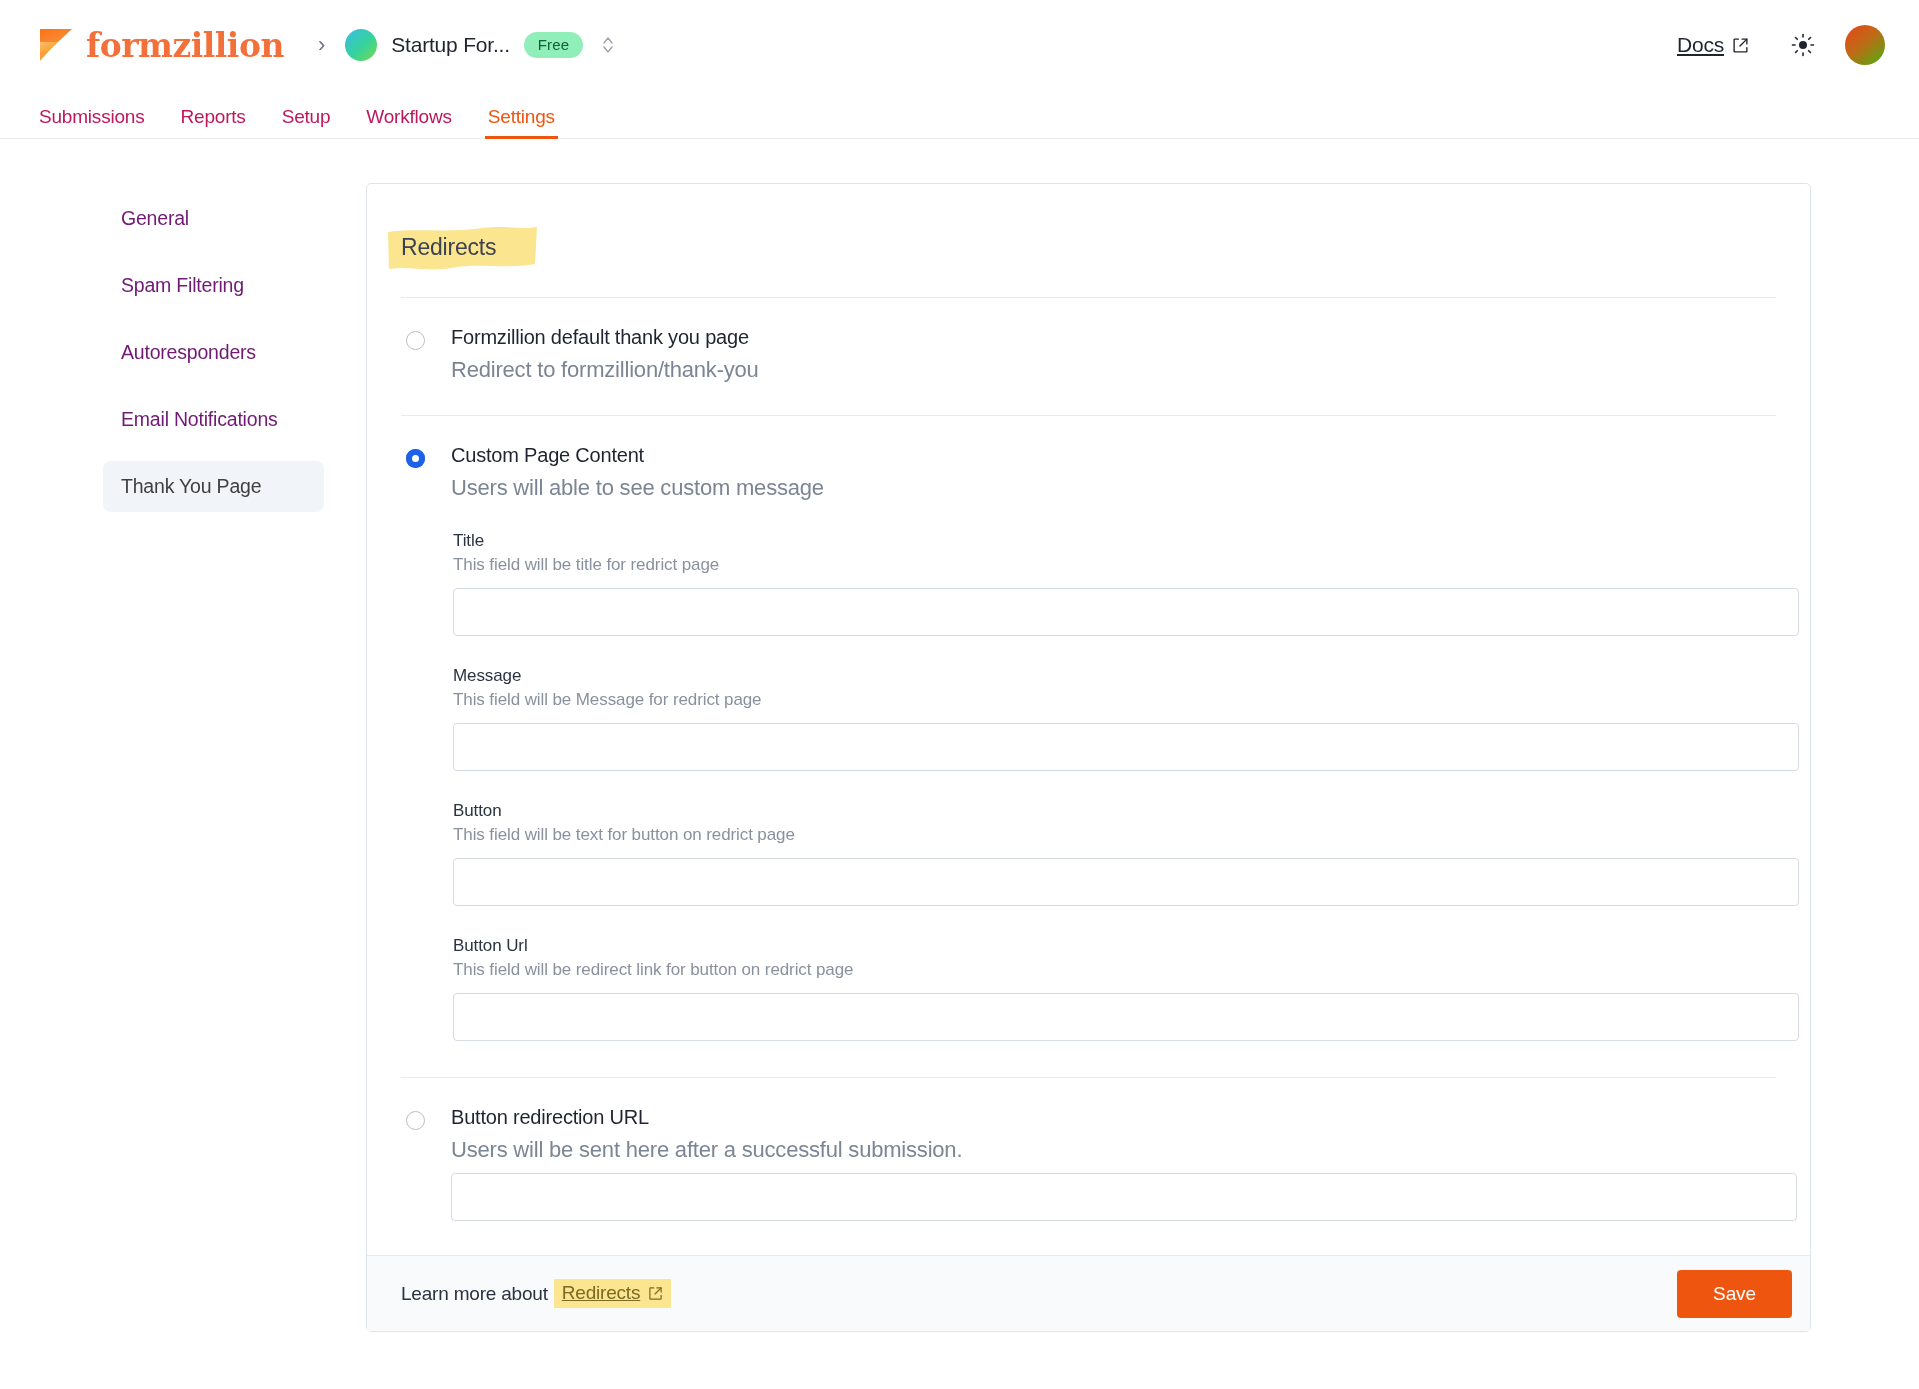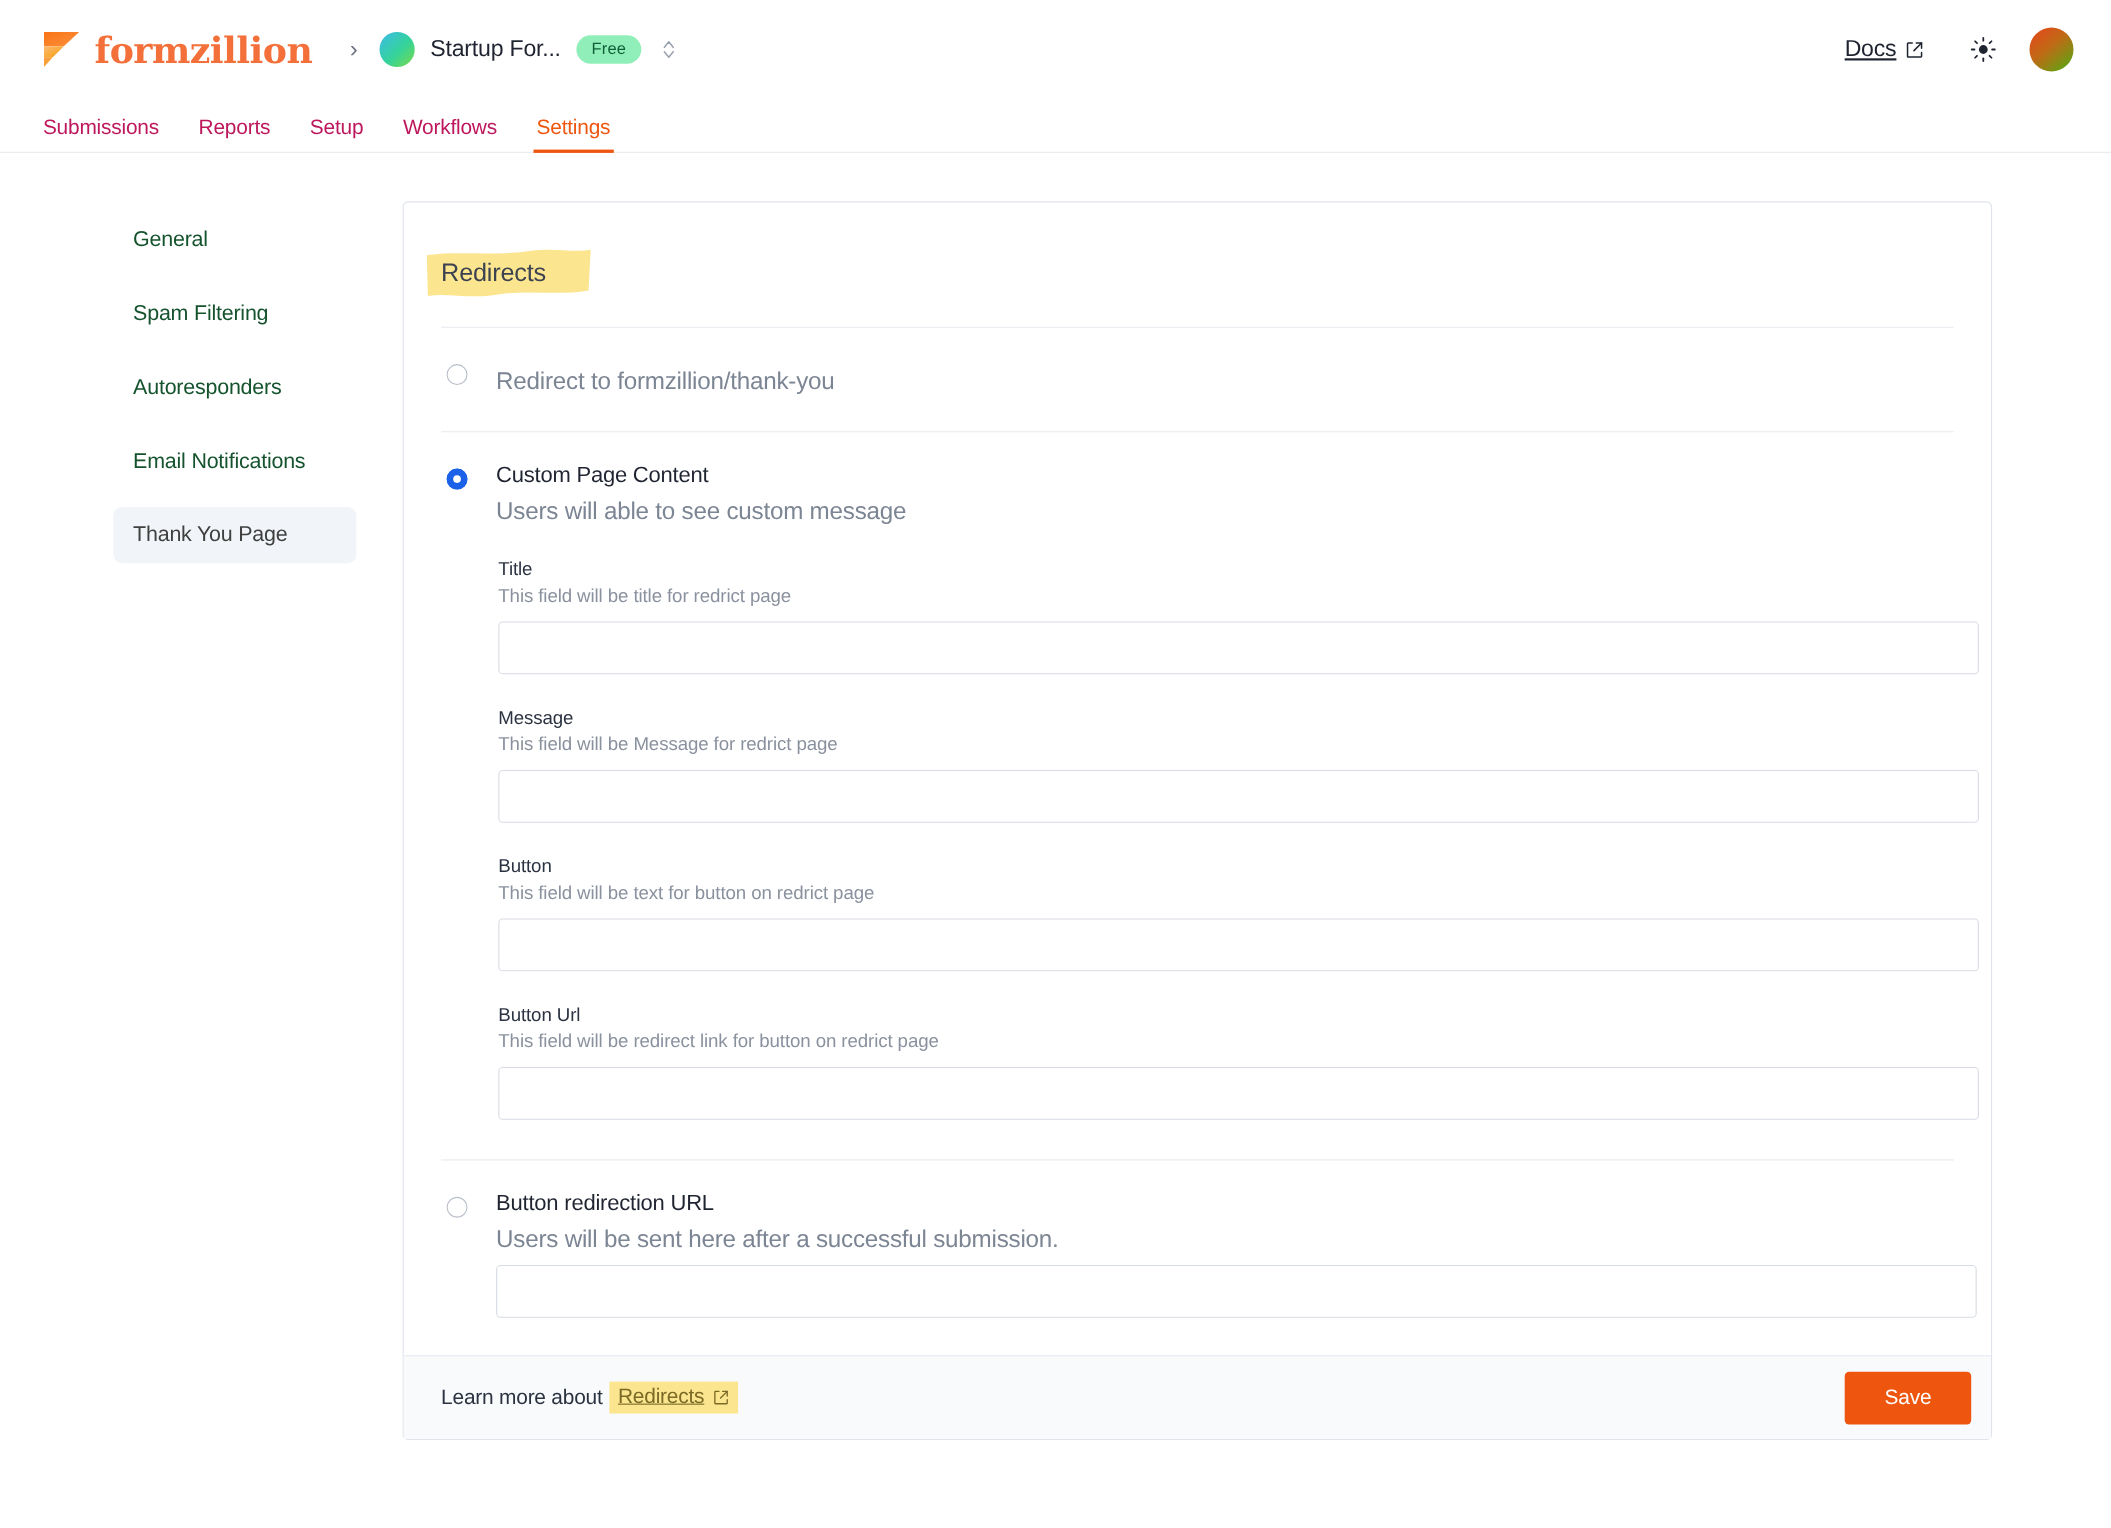--- a/index.html
+++ b/index.html
@@ -84,21 +84,21 @@
   .tab.active { color: #EE560F; }
   .tab.active::after {
     content: ""; position: absolute; left: 0; right: 0; bottom: -1px;
     height: 3px; background: #EE560F;
   }
 
   
   .body-wrap { display: flex; padding: 54px 0 0 0; }
   .sidenav { width: 366px; padding-left: 103px; flex: none; }
   .side-item {
-    font-size: 19.5px; color: #14532d; letter-spacing: -0.2px;
+    font-size: 19.5px; color: #701a75; letter-spacing: -0.2px;
     padding: 14px 18px; border-radius: 8px; margin-bottom: 16px;
     cursor: pointer; width: 221px;
   }
   .side-item.active { background: #f1f4f8; color: #404040; }
 
   
   .card {
     width: 1445px;
     border: 1px solid #dfe3ea;
     border-radius: 5px;
@@ -276,20 +276,21 @@
         </svg>
         <div class="section-title">Redirects</div>
       </div>
 
       <div class="rule"></div>
 
       
       <div class="opt-row">
         <div class="radio"></div>
         <div class="opt-main">
+          <div class="opt-title">Formzillion default thank you page</div>
           <div class="opt-sub">Redirect to formzillion/thank-you</div>
         </div>
       </div>
 
       <div class="rule" style="margin-top:32px"></div>
 
       
       <div class="opt-row">
         <div class="radio checked"></div>
         <div class="opt-main">

